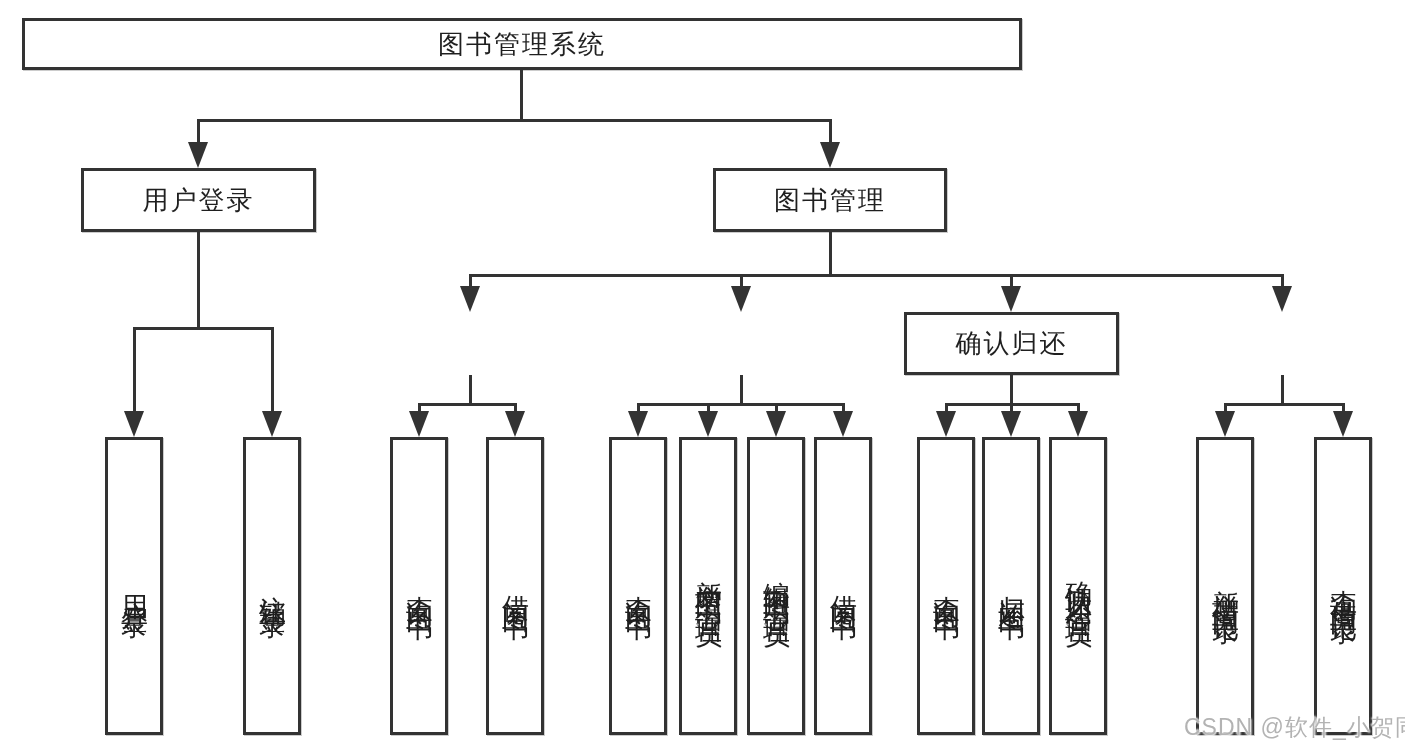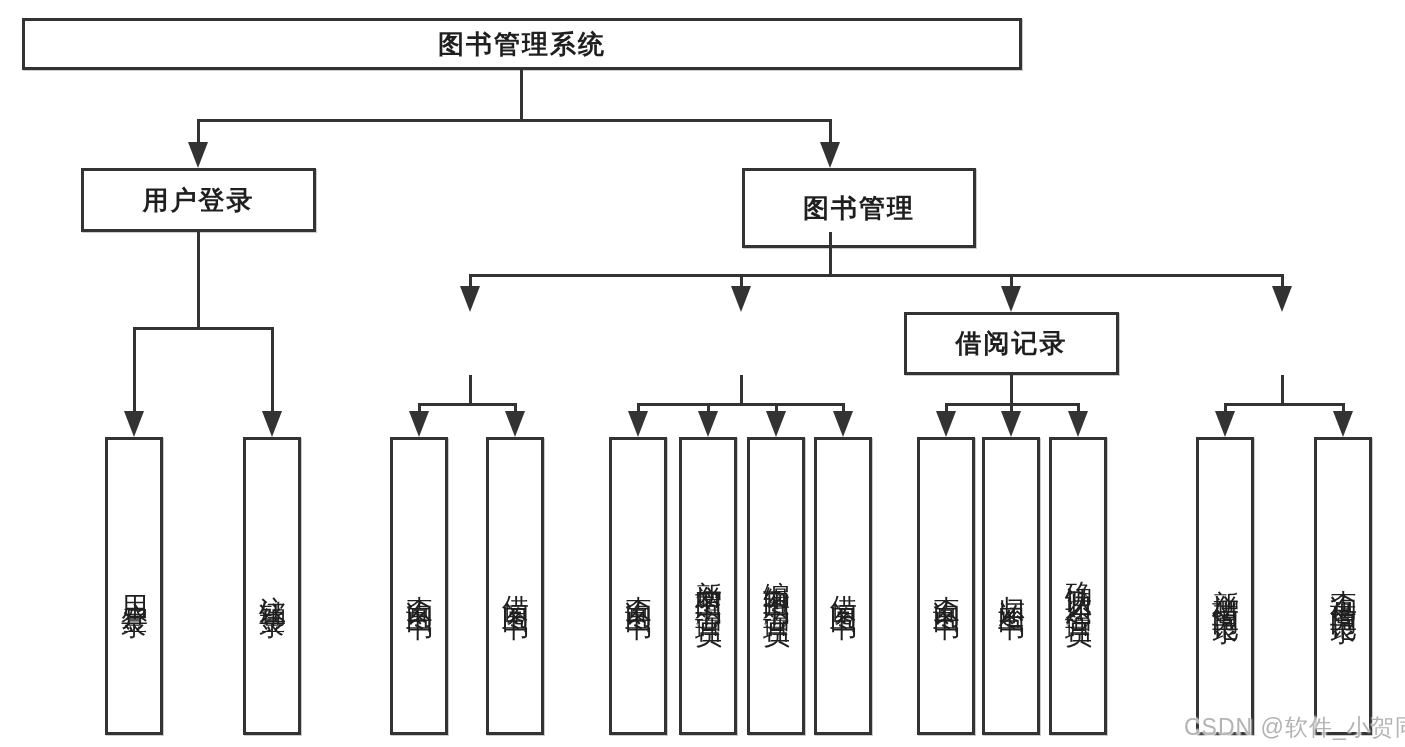--- a/index.html
+++ b/index.html
@@ -15,21 +15,21 @@
     position: absolute;
     box-sizing: border-box;
     border: 3px solid #333333;
     background: #ffffff;
     color: #1f1f1f;
     display: flex;
     align-items: center;
     justify-content: center;
     box-shadow: 1px 1px 0 rgba(110,110,110,0.35);
   }
-  .hbox { font-size: 26px; letter-spacing: 2px; white-space: nowrap; font-weight: bold; }
+  .hbox { font-size: 26px; letter-spacing: 2px; white-space: nowrap; }
   .vbox .vt {
     writing-mode: vertical-rl;
     text-orientation: mixed;
     letter-spacing: 6px;
     line-height: 1;
     font-size: 27px;
     white-space: nowrap;
   }
   .h-line, .v-line { position: absolute; background: #333333; }
   .h-line { height: 3px; }
@@ -54,23 +54,23 @@
   }
 </style>
 </head>
 <body>
 
 <div id="canvas">
 
   <div class="box hbox" style="left:22px; top:18px; width:1000px; height:52px;">图书管理系统</div>
 
   <div class="box hbox" style="left:81px; top:168px; width:235px; height:64px;">用户登录</div>
-  <div class="box hbox" style="left:742px; top:168px; width:234px; height:80px;">图书管理</div>
+  <div class="box hbox" style="left:713px; top:168px; width:234px; height:64px;">图书管理</div>
 
-  <div class="box hbox" style="left:904px; top:312px; width:215px; height:63px;">借阅记录</div>
+  <div class="box hbox" style="left:904px; top:312px; width:215px; height:63px;">确认归还</div>
 
   <div class="box vbox" style="left:105px; top:437px; width:58px; height:298px;">
     <span class="vt">用户登录</span>
   </div>
   <div class="box vbox" style="left:243px; top:437px; width:58px; height:298px;">
     <span class="vt">注销登录</span>
   </div>
 
   <div class="box vbox" style="left:390px; top:437px; width:58px; height:298px;">
     <span class="vt">查询图书</span>

